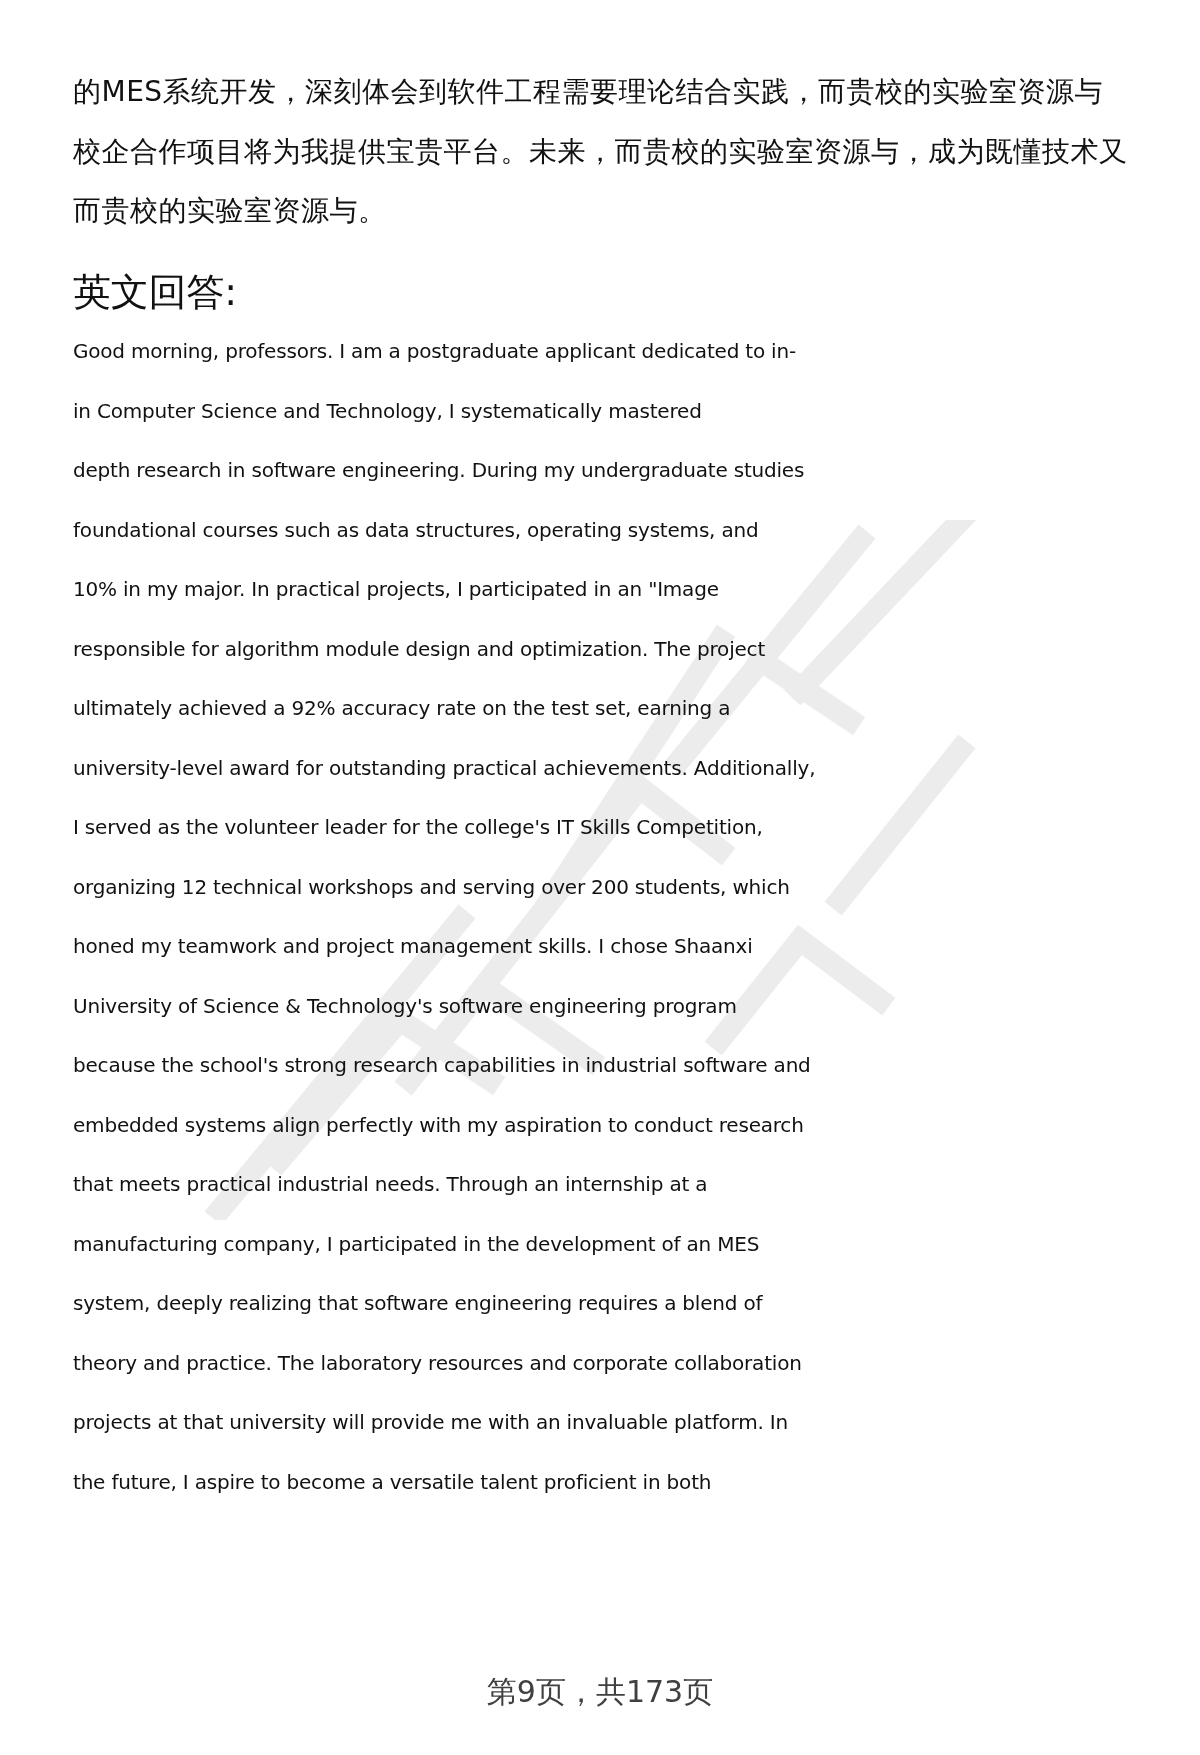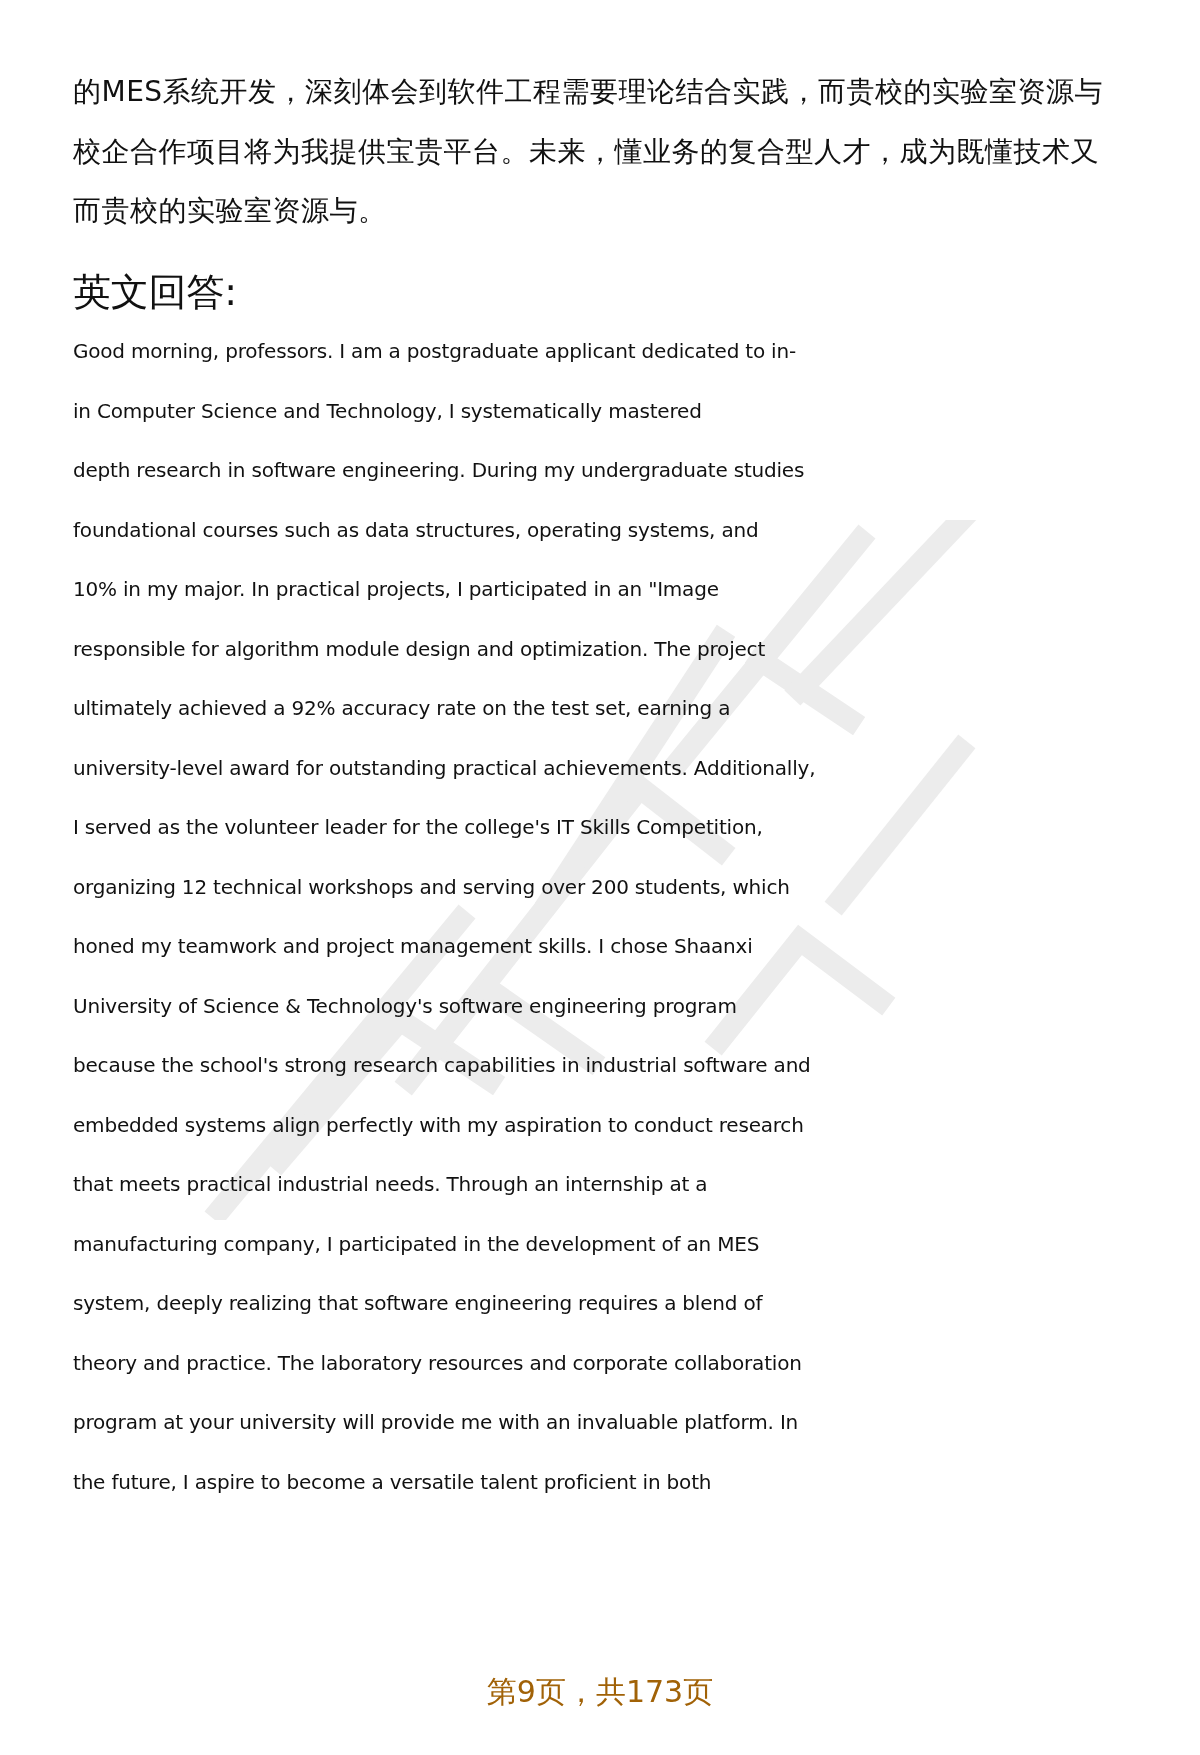--- a/index.html
+++ b/index.html
@@ -54,21 +54,21 @@
       font-size: 38px;
     }
     .footer {
       position: absolute;
       left: 0;
       width: 1200px;
       top: 1672px;
       text-align: center;
       font-size: 30px;
       line-height: 40px;
-      color: #a16207;
+      color: #404040;
       z-index: 1;
     }
   </style>
 </head>
 <body>
 
 <div class="page">
 
   <div class="watermark">
     <svg viewBox="0 0 900 700" xmlns="http://www.w3.org/2000/svg">
@@ -84,21 +84,21 @@
         <path d="M600 140 L690 200"></path>
         <path d="M640 170 L820 -20"></path>
         <path d="M560 520 L640 420 L720 480"></path>
         <path d="M680 380 L800 230"></path>
       </g>
     </svg>
   </div>
 
   <div class="content">
     <div class="line cn-line">的MES系统开发，深刻体会到软件工程需要理论结合实践，而贵校的实验室资源与</div>
-    <div class="line cn-line">校企合作项目将为我提供宝贵平台。未来，懂业务的复合型人才，成为既懂技术又</div>
+    <div class="line cn-line">校企合作项目将为我提供宝贵平台。未来，而贵校的实验室资源与，成为既懂技术又</div>
     <div class="line cn-line">而贵校的实验室资源与。</div>
     <div class="gap"></div>
     <div class="line label-line">英文回答:</div>
     <div class="line">Good morning, professors. I am a postgraduate applicant dedicated to in-</div>
     <div class="line">in Computer Science and Technology, I systematically mastered</div>
     <div class="line">depth research in software engineering. During my undergraduate studies</div>
     <div class="line">foundational courses such as data structures, operating systems, and</div>
     <div class="line">10% in my major. In practical projects, I participated in an "Image</div>
     <div class="line">responsible for algorithm module design and optimization. The project</div>
     <div class="line">ultimately achieved a 92% accuracy rate on the test set, earning a</div>
@@ -106,18 +106,18 @@
     <div class="line">I served as the volunteer leader for the college's IT Skills Competition,</div>
     <div class="line">organizing 12 technical workshops and serving over 200 students, which</div>
     <div class="line">honed my teamwork and project management skills. I chose Shaanxi</div>
     <div class="line">University of Science &amp; Technology's software engineering program</div>
     <div class="line">because the school's strong research capabilities in industrial software and</div>
     <div class="line">embedded systems align perfectly with my aspiration to conduct research</div>
     <div class="line">that meets practical industrial needs. Through an internship at a</div>
     <div class="line">manufacturing company, I participated in the development of an MES</div>
     <div class="line">system, deeply realizing that software engineering requires a blend of</div>
     <div class="line">theory and practice. The laboratory resources and corporate collaboration</div>
-    <div class="line">program at your university will provide me with an invaluable platform. In</div>
+    <div class="line">projects at that university will provide me with an invaluable platform. In</div>
     <div class="line">the future, I aspire to become a versatile talent proficient in both</div>
   </div>
 
   <div class="footer">第9页，共173页</div>
 </div>
 
 </body></html>

